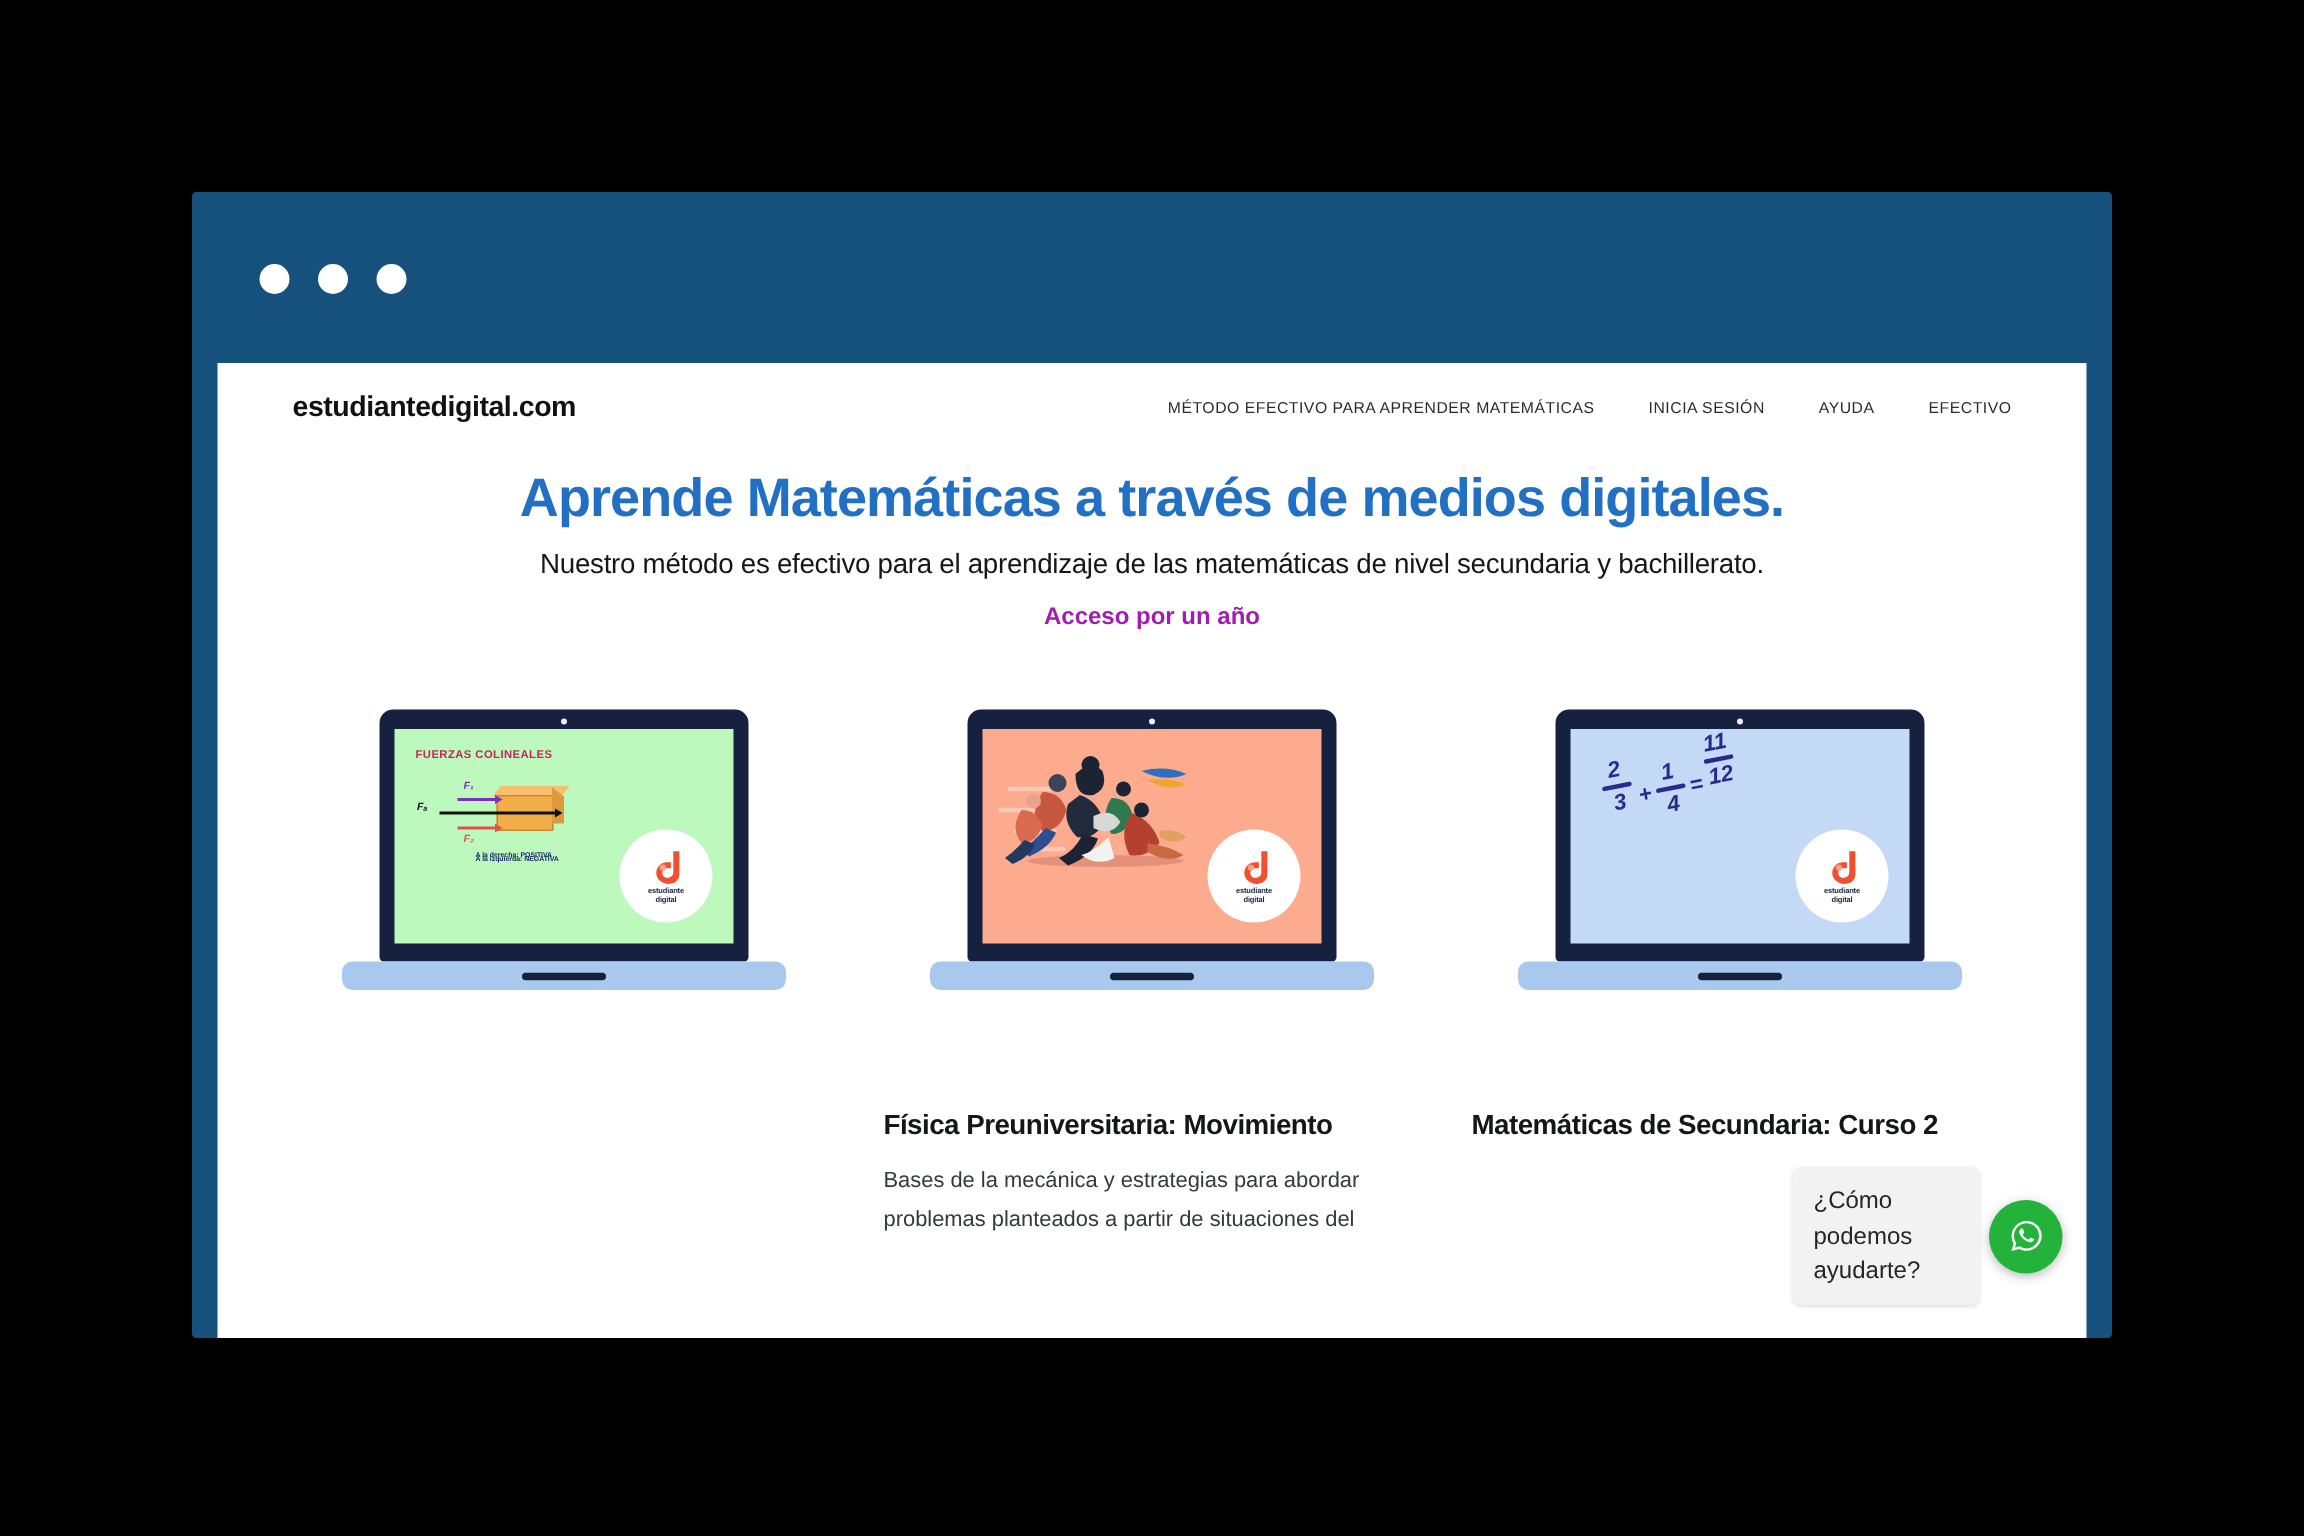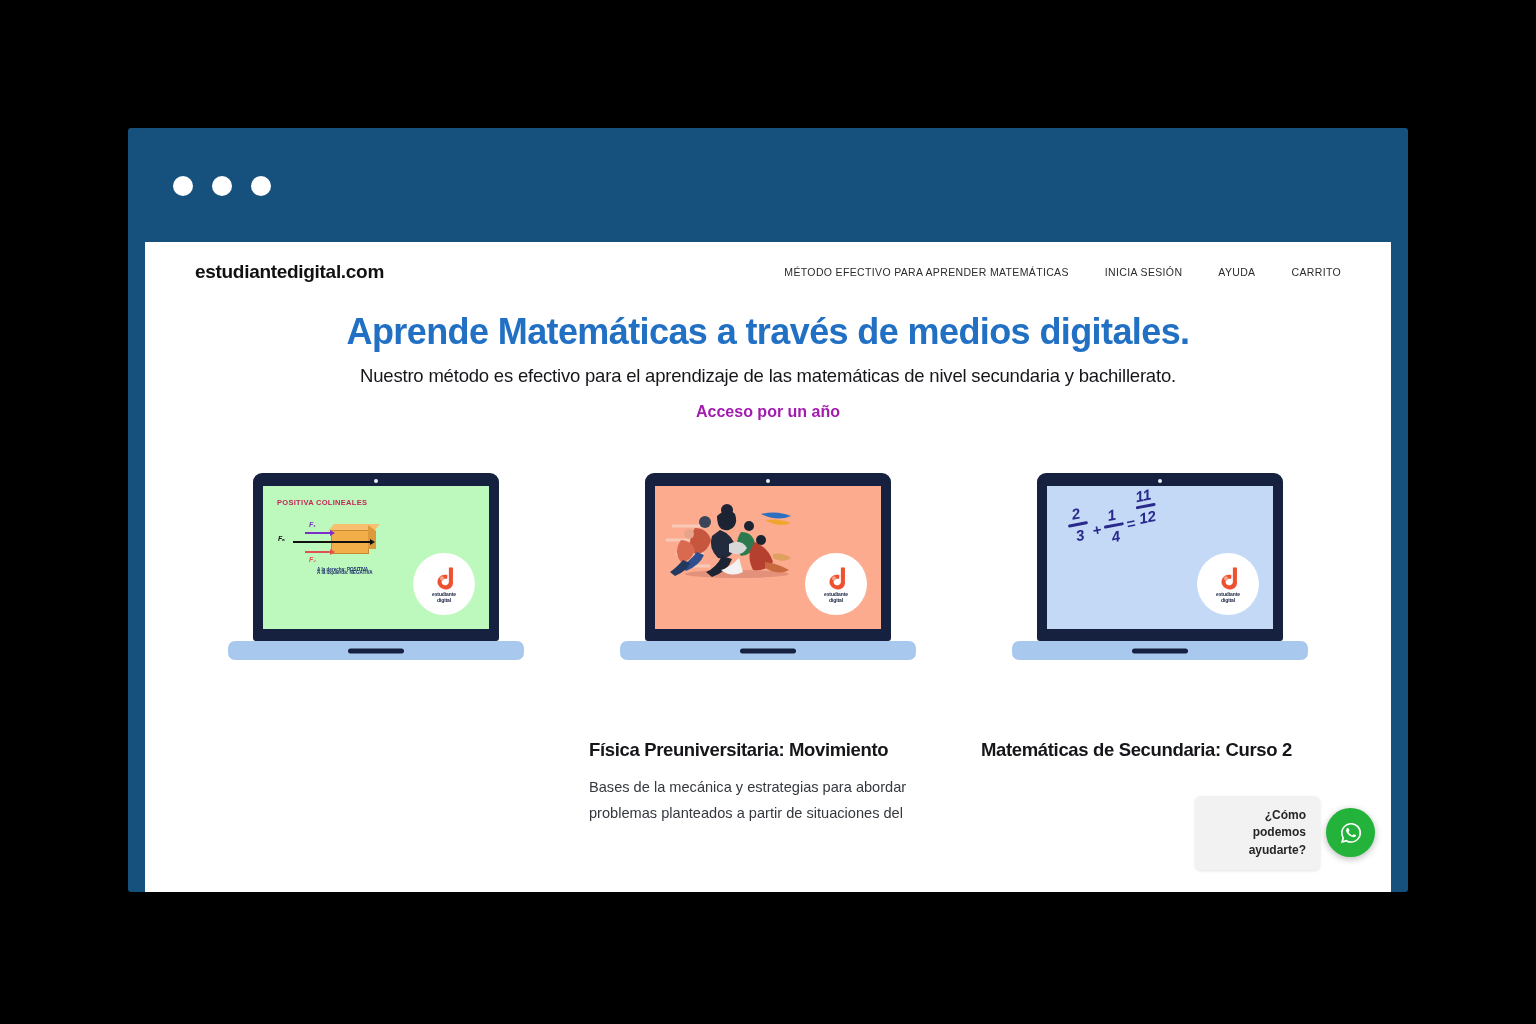--- a/index.html
+++ b/index.html
@@ -165,24 +165,23 @@
     font-size:14.6px; color:#35393f; line-height:1.75; margin-top:14px;
   }
 
   
   .wa-widget{
     position:absolute; right:16px; bottom:22px;
     display:flex; align-items:center; z-index:40;
   }
   .wa-bubble{
     background:#f2f2f2; border-radius:6px; padding:11px 14px;
-    font-size:12px; font-weight:bold; color:#262626; line-height:1.45;
+    font-size:16px; font-weight:normal; color:#262626; line-height:1.45;
     max-width:125px; margin-right:6px;
     box-shadow:0 1px 3px rgba(0,0,0,.12);
-    text-align:right;
   }
   .wa-btn{
     width:49px; height:49px; border-radius:50%; background:#23b33a;
     display:flex; align-items:center; justify-content:center;
     box-shadow:0 2px 7px rgba(0,0,0,.28); cursor:pointer;
   }
   .wa-btn svg{ width:30px; height:30px; }
 </style>
 </head>
 <body>
@@ -200,40 +199,40 @@
     </div>
 
     <div class="viewport">
 
       <div class="site-header">
         <div class="brand">estudiantedigital.com</div>
         <div class="nav">
           <span class="nav-item">MÉTODO EFECTIVO PARA APRENDER MATEMÁTICAS</span>
           <span class="nav-item">INICIA SESIÓN</span>
           <span class="nav-item">AYUDA</span>
-          <span class="nav-item">CARRITO</span>
+          <span class="nav-item">EFECTIVO</span>
         </div>
       </div>
 
       <div class="hero">
         <h1>Aprende Matemáticas a través de medios digitales.</h1>
         <h2>Nuestro método es efectivo para el aprendizaje de las matemáticas de nivel secundaria y bachillerato.</h2>
         <h3>Acceso por un año</h3>
       </div>
 
       <div class="cards">
 
         <div class="card">
           <div class="laptop">
             <div class="lid">
               <span class="cam"></span>
               <div class="screen scr-a">
 
                 <div class="phys">
-                  <div class="phys-title">POSITIVA COLINEALES</div>
+                  <div class="phys-title">FUERZAS COLINEALES</div>
                   <div class="phys-body">
                     <div class="box-top"></div>
                     <div class="box3d"></div>
                     <div class="arr arr-f1"></div>
                     <div class="arr arr-fa"></div>
                     <div class="arr arr-f2"></div>
                     <div class="lbl lbl-f1">F₁</div>
                     <div class="lbl lbl-fa">Fₐ</div>
                     <div class="lbl lbl-f2">F₂</div>
                   </div>

